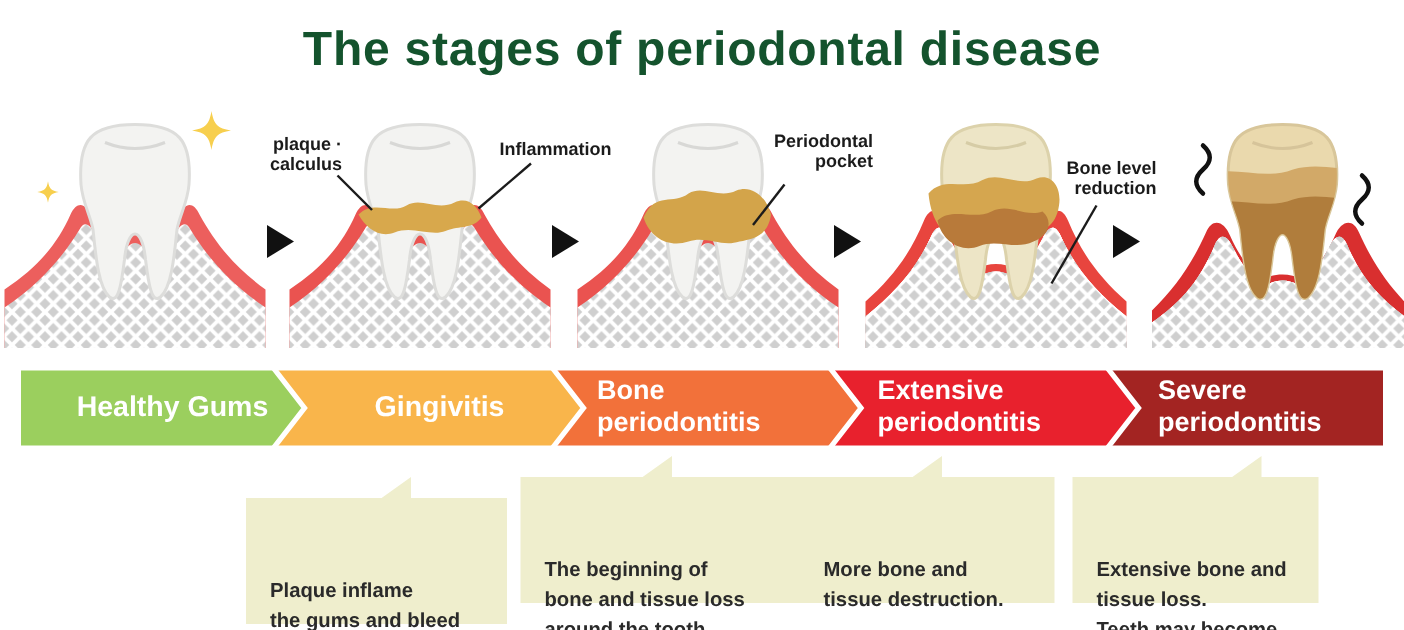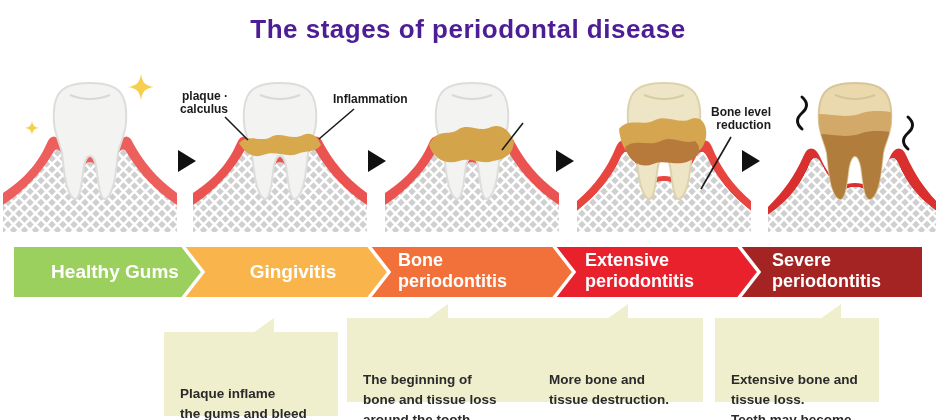--- a/index.html
+++ b/index.html
@@ -3,21 +3,21 @@
 <meta charset="utf-8">
 <style>
   html,body { margin:0; padding:0; background:#ffffff; }
   #stage-root {
     position:relative; width:936px; height:420px; background:#ffffff;
     font-family:"Liberation Sans", sans-serif; overflow:hidden;
   }
   .abs { position:absolute; }
   #page-title {
     top:14px; left:0; width:936px; text-align:center;
-    font-size:26px; font-weight:bold; color:#4c1d95; letter-spacing:.5px;
+    font-size:32px; font-weight:bold; color:#14532d; letter-spacing:.5px;
   }
   .tooth-note-label {
     font-size:12px; font-weight:700; line-height:13px; color:#1b1b1b;
     white-space:pre-line;
     text-align:right;
   }
   .banner-label {
     color:#ffffff; font-weight:bold; white-space:pre-line; line-height:21px;
   }
   .banner-label.single { font-size:19px; text-align:center;padding-left:16px; }
@@ -136,20 +136,22 @@
       <line x1="225" y1="52" x2="248" y2="75"></line>
       <line x1="354" y1="44" x2="319" y2="74"></line>
       <line x1="523" y1="58" x2="502" y2="85"></line>
       <line x1="731" y1="72" x2="701" y2="124"></line>
     </g>
   </svg>
 
   <div class="abs tooth-note-label" style="top:90px;left:180px">plaque ·
 calculus</div>
   <div class="abs tooth-note-label" style="top:93px;left:333px">Inflammation</div>
+  <div class="abs tooth-note-label" style="top:88px;left:516px">Periodontal
+pocket</div>
   <div class="abs tooth-note-label" style="top:106px;left:711px">Bone level
 reduction</div>
 
   <svg class="abs" style="top:245px;left:0" width="936" height="54" viewBox="0 0 936 54">
     <polygon points="738,2 922,2 922,52 738,52" fill="#a32422"></polygon>
     <polygon points="553,2 738,2 759,27 738,52 553,52" fill="#e8212d"></polygon>
     <polygon points="368,2 553,2 574,27 553,52 368,52" fill="#f2713a"></polygon>
     <polygon points="182,2 368,2 389,27 368,52 182,52" fill="#f9b54b"></polygon>
     <polygon points="14,2 182,2 203,27 182,52 14,52" fill="#9bcf5e"></polygon>
     <g stroke="#ffffff" stroke-width="3.5" fill="none">

